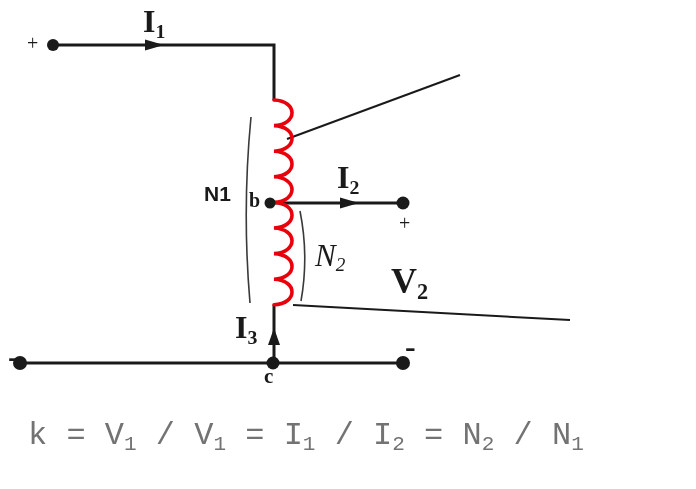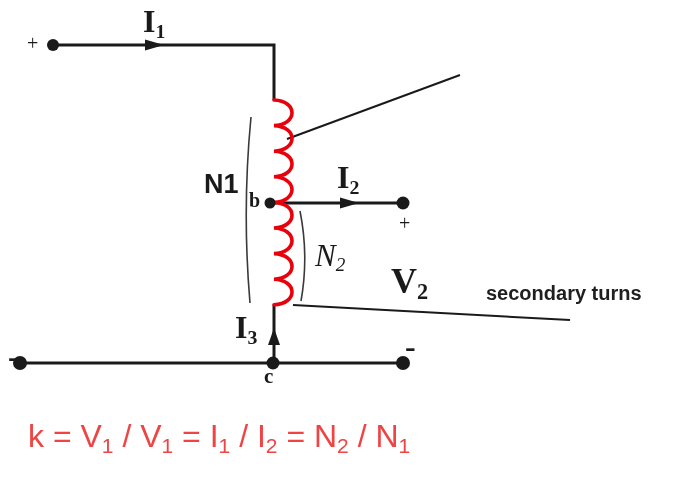--- a/index.html
+++ b/index.html
@@ -9,35 +9,35 @@
   .lbl{position:absolute;white-space:nowrap;line-height:1;}
   .serif-b{font-family:"Liberation Serif",serif;font-weight:bold;}
   .sans-b{font-family:"Liberation Sans",sans-serif;font-weight:bold;}
   .lbl sub{font-size:0.62em;position:relative;top:0.28em;line-height:1;vertical-align:baseline;}
   .i-lbl{font-size:32px;}
   .sign{font-family:"Liberation Serif",serif;font-size:20px;font-weight:normal;}
   .minus{font-family:"Liberation Serif",serif;font-size:32px;font-weight:bold;}
   .annot{font-family:"Liberation Sans",sans-serif;font-weight:bold;font-size:20px;color:#1f1f1f;}
   #v1{font-size:46px;left:26px;top:170px;}
   #v2{font-size:36px;left:391px;top:256px;margin-top:7px;}
-  #n1{left:204px;top:171px;font-size:27px;}
+  #n1{left:204px;top:183px;font-size:21px;}
   #n2{left:315px;top:240px;font-family:"Liberation Serif",serif;font-style:italic;font-weight:normal;font-size:31px;}
   #i1{left:127px;top:5px;margin-left:16px;}
   #i2{left:329px;top:161px;margin-left:8px;}
   #i3{left:235px;top:311px;}
   #node-b{left:249px;top:190px;font-size:20px;}
   #node-c{left:264px;top:366px;font-size:21px;}
   #plus-left{left:27px;top:33px;}
   #plus-right{left:399px;top:213px;}
   #minus-left{left:8px;top:340px;}
   #minus-right{left:405px;top:330px;}
   #primary-label{left:486px;top:26px;}
   #secondary-label{left:486px;top:283px;}
-  #formula{left:28px;top:420px;font-family:Liberation Sans, sans-serif;font-size:32px;
-           color:#ef4444;white-space:pre;}
+  #formula{left:28px;top:420px;font-family:Liberation Mono, monospace;font-size:32px;
+           color:#737373;white-space:pre;}
   #formula .fsub{font-size:21px;position:relative;top:0.30em;}
 </style>
 </head>
 <body>
 
 <div id="stage">
 
   <svg id="circuit-svg" viewBox="0 0 696 489">
 
     <g fill="none" stroke-width="3" stroke="#1a1a1a">
@@ -103,17 +103,16 @@
   </div>
 
   <div class="lbl sans-b" id="n1">N1</div>
   <div class="lbl" id="n2">
     <span>N</span><sub>2</sub>
   </div>
 
   <div class="lbl serif-b" id="node-b">b</div>
   <div class="lbl serif-b" id="node-c">c</div>
 
-  <div class="lbl annot" id="secondary-label">secondary turns</div>
 
   <div class="lbl" id="formula"><span class="fs">k = V</span><span class="fsub">1</span><span class="fs"> / V</span><span class="fsub">1</span><span class="fs"> = I</span><span class="fsub">1</span><span class="fs"> / I</span><span class="fsub">2</span><span class="fs"> = N</span><span class="fsub">2</span><span class="fs"> / N</span><span class="fsub">1</span></div>
 
 </div>
 
 </body></html>

